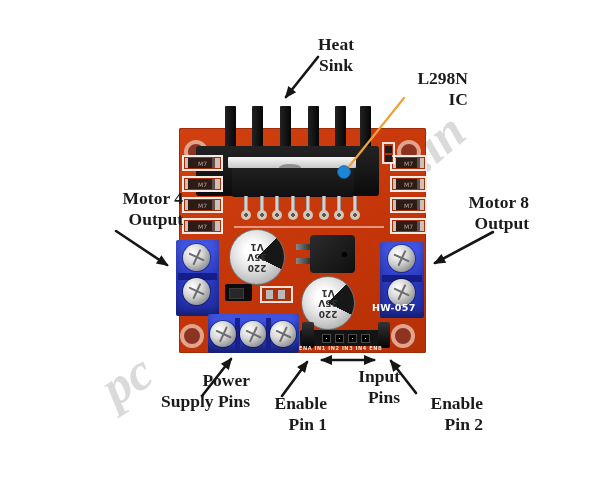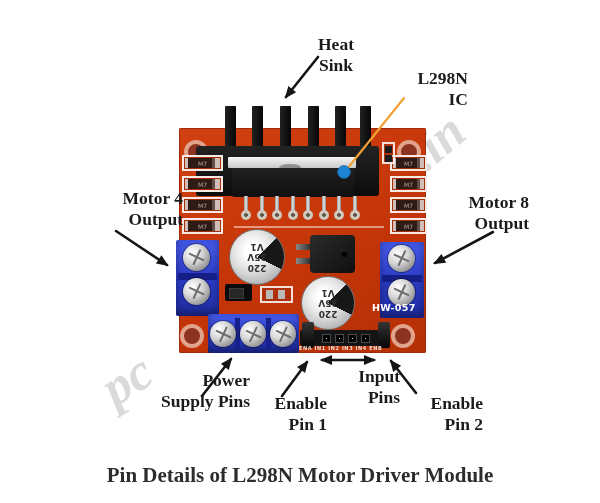--- a/index.html
+++ b/index.html
@@ -213,21 +213,20 @@
 Output</div>
   <div class="ann" style="left:110px;top:370px;width:140px;">Power
 Supply Pins</div>
   <div class="ann" style="left:207px;top:393px;width:120px;">Enable
 Pin 1</div>
   <div class="ann" style="left:300px;top:366px;width:100px;">Input
 Pins</div>
   <div class="ann" style="left:363px;top:393px;width:120px;">Enable
 Pin 2</div>
 
-  <div class="caption">Pin Details of L298N Motor Driver Module</div>
 
   <svg class="arrows" width="600" height="503" viewBox="0 0 600 503">
     <defs>
       <marker id="ah" markerUnits="userSpaceOnUse" markerWidth="14" markerHeight="12" viewBox="0 0 14 12" refX="11" refY="6" orient="auto-start-reverse">
         <path d="M1,1 L13,6 L1,11 Z" fill="#151515"></path>
       </marker>
     </defs>
     <path d="M318,57 L286,97" stroke="#151515" stroke-width="2.6" stroke-linecap="round" marker-end="url(#ah)"></path>
     <path d="M116,231 L167,265" stroke="#151515" stroke-width="2.6" stroke-linecap="round" marker-end="url(#ah)"></path>
     <path d="M493,232 L435,263" stroke="#151515" stroke-width="2.6" stroke-linecap="round" marker-end="url(#ah)"></path>

